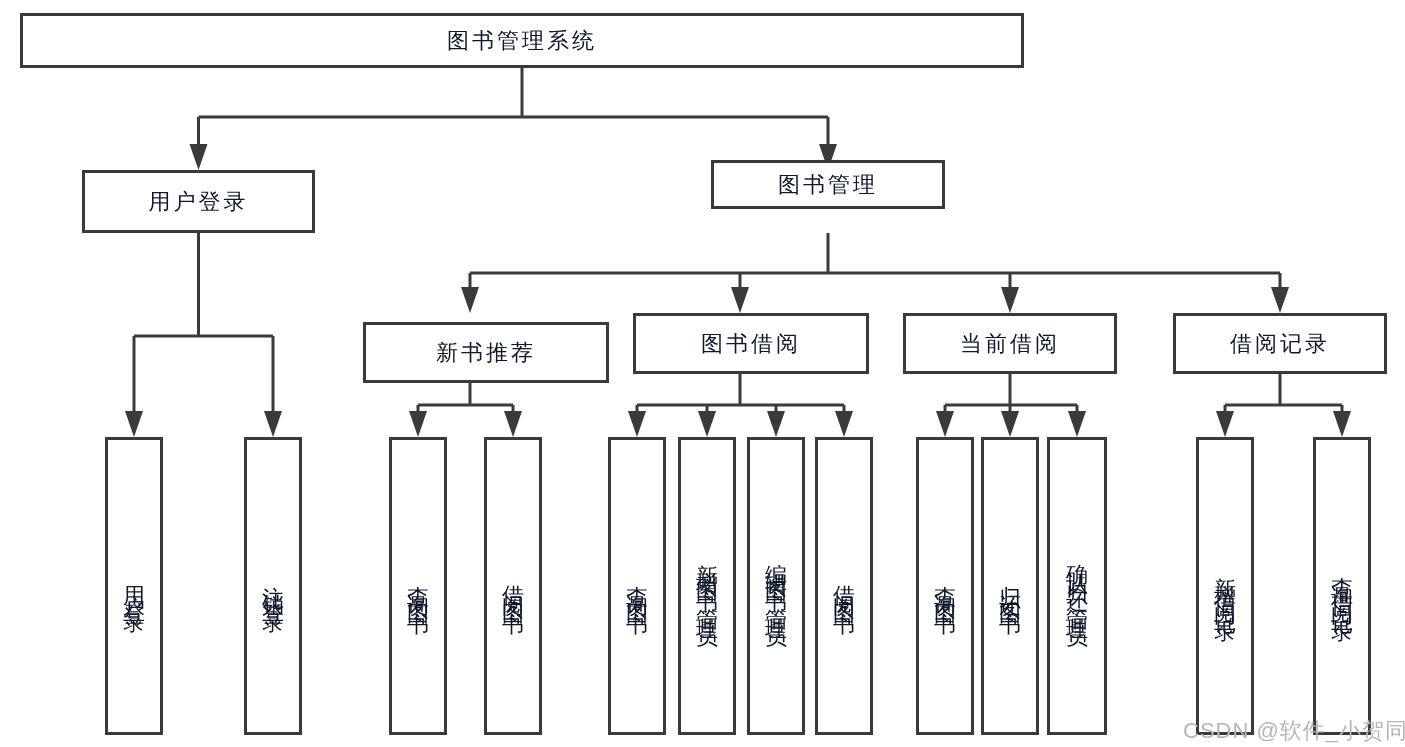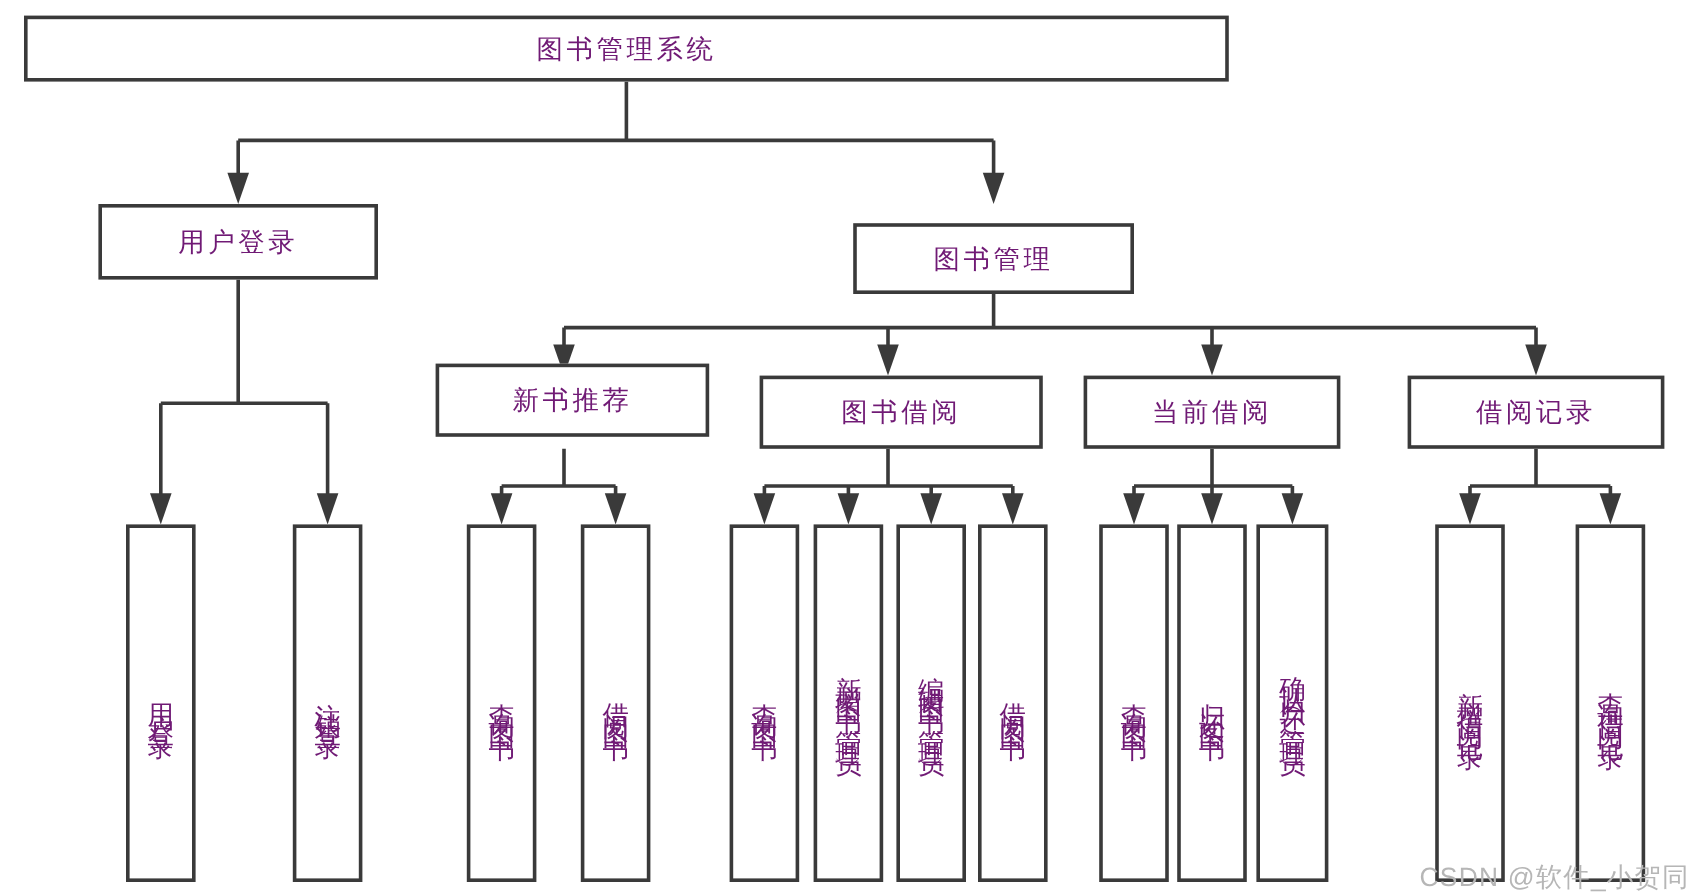--- a/index.html
+++ b/index.html
@@ -20,21 +20,21 @@
     position: absolute;
     left: 0;
     top: 0;
     z-index: 0;
   }
   .box {
     position: absolute;
     box-sizing: border-box;
     background: #ffffff;
     border: 3px solid #3a3a3a;
-    color: #701a75;
+    color: #0f172a;
     display: flex;
     align-items: center;
     justify-content: center;
     z-index: 1;
     font-family: Liberation Serif, serif;
   }
   .h {
     font-size: 22px;
     letter-spacing: 3px;
     white-space: nowrap;
@@ -111,23 +111,23 @@
       <polygon points="1001,411 1019,411 1010,437"></polygon>
       <polygon points="1068,411 1086,411 1077,437"></polygon>
       <polygon points="1216,411 1234,411 1225,437"></polygon>
       <polygon points="1333,411 1351,411 1342,437"></polygon>
     </g>
   </svg>
 
   <div class="box h" style="left:20px; top:13px; width:1004px; height:55px;">图书管理系统</div>
 
   <div class="box h" style="left:82px; top:170px; width:233px; height:63px;">用户登录</div>
-  <div class="box h" style="left:711px; top:186px; width:234px; height:59px;text-align:center;">图书管理</div>
+  <div class="box h" style="left:711px; top:160px; width:234px; height:49px;text-align:center;">图书管理</div>
 
-  <div class="box h" style="left:363px; top:303px; width:228px; height:61px;">新书推荐</div>
+  <div class="box h" style="left:363px; top:322px; width:246px; height:61px;">新书推荐</div>
   <div class="box h" style="left:633px; top:313px; width:236px; height:61px;">图书借阅</div>
   <div class="box h" style="left:903px; top:313px; width:214px; height:61px;">当前借阅</div>
   <div class="box h" style="left:1173px; top:313px; width:214px; height:61px;">借阅记录</div>
 
   <div class="box v" style="left:105px; top:437px; width:58px; height:298px;">用户登录</div>
   <div class="box v" style="left:244px; top:437px; width:58px; height:298px;">注销登录</div>
 
   <div class="box v" style="left:389px; top:437px; width:58px; height:298px;">查询图书</div>
   <div class="box v" style="left:484px; top:437px; width:58px; height:298px;">借阅图书</div>
 

